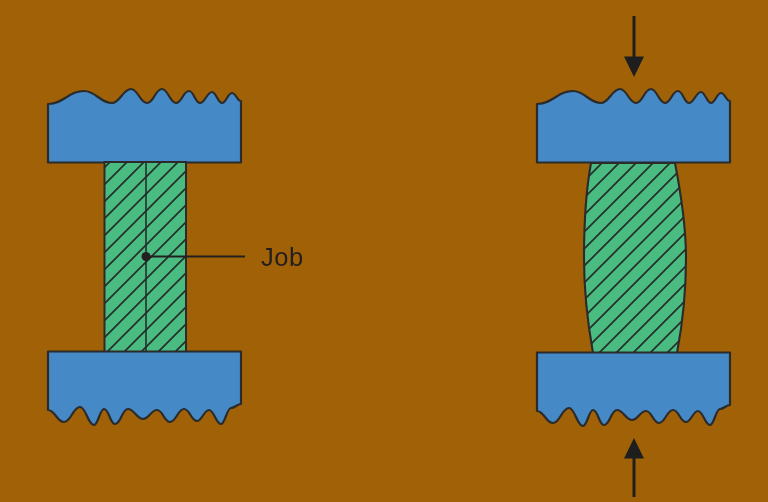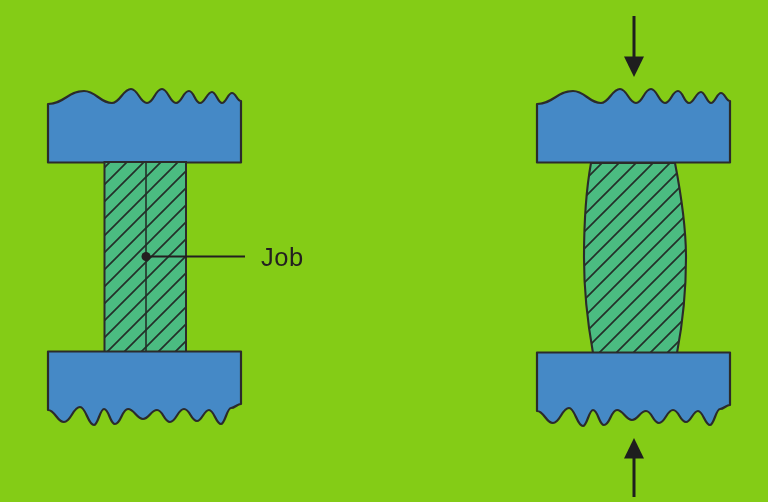--- a/index.html
+++ b/index.html
@@ -5,21 +5,21 @@
   html, body {
     margin: 0;
     padding: 0;
     background: #FFFFFF;
     font-family: "Liberation Sans", sans-serif;
   }
   .stage {
     position: relative;
     width: 768px;
     height: 502px;
-    background: #84cc16;
+    background: #a16207;
     overflow: hidden;
   }
   svg { display: block; }
   .job-label-text {
     font-family: "Liberation Sans", sans-serif;
     font-size: 25.5px;
     fill: #231F20;
     letter-spacing: 0.5px;
   }
 </style>

